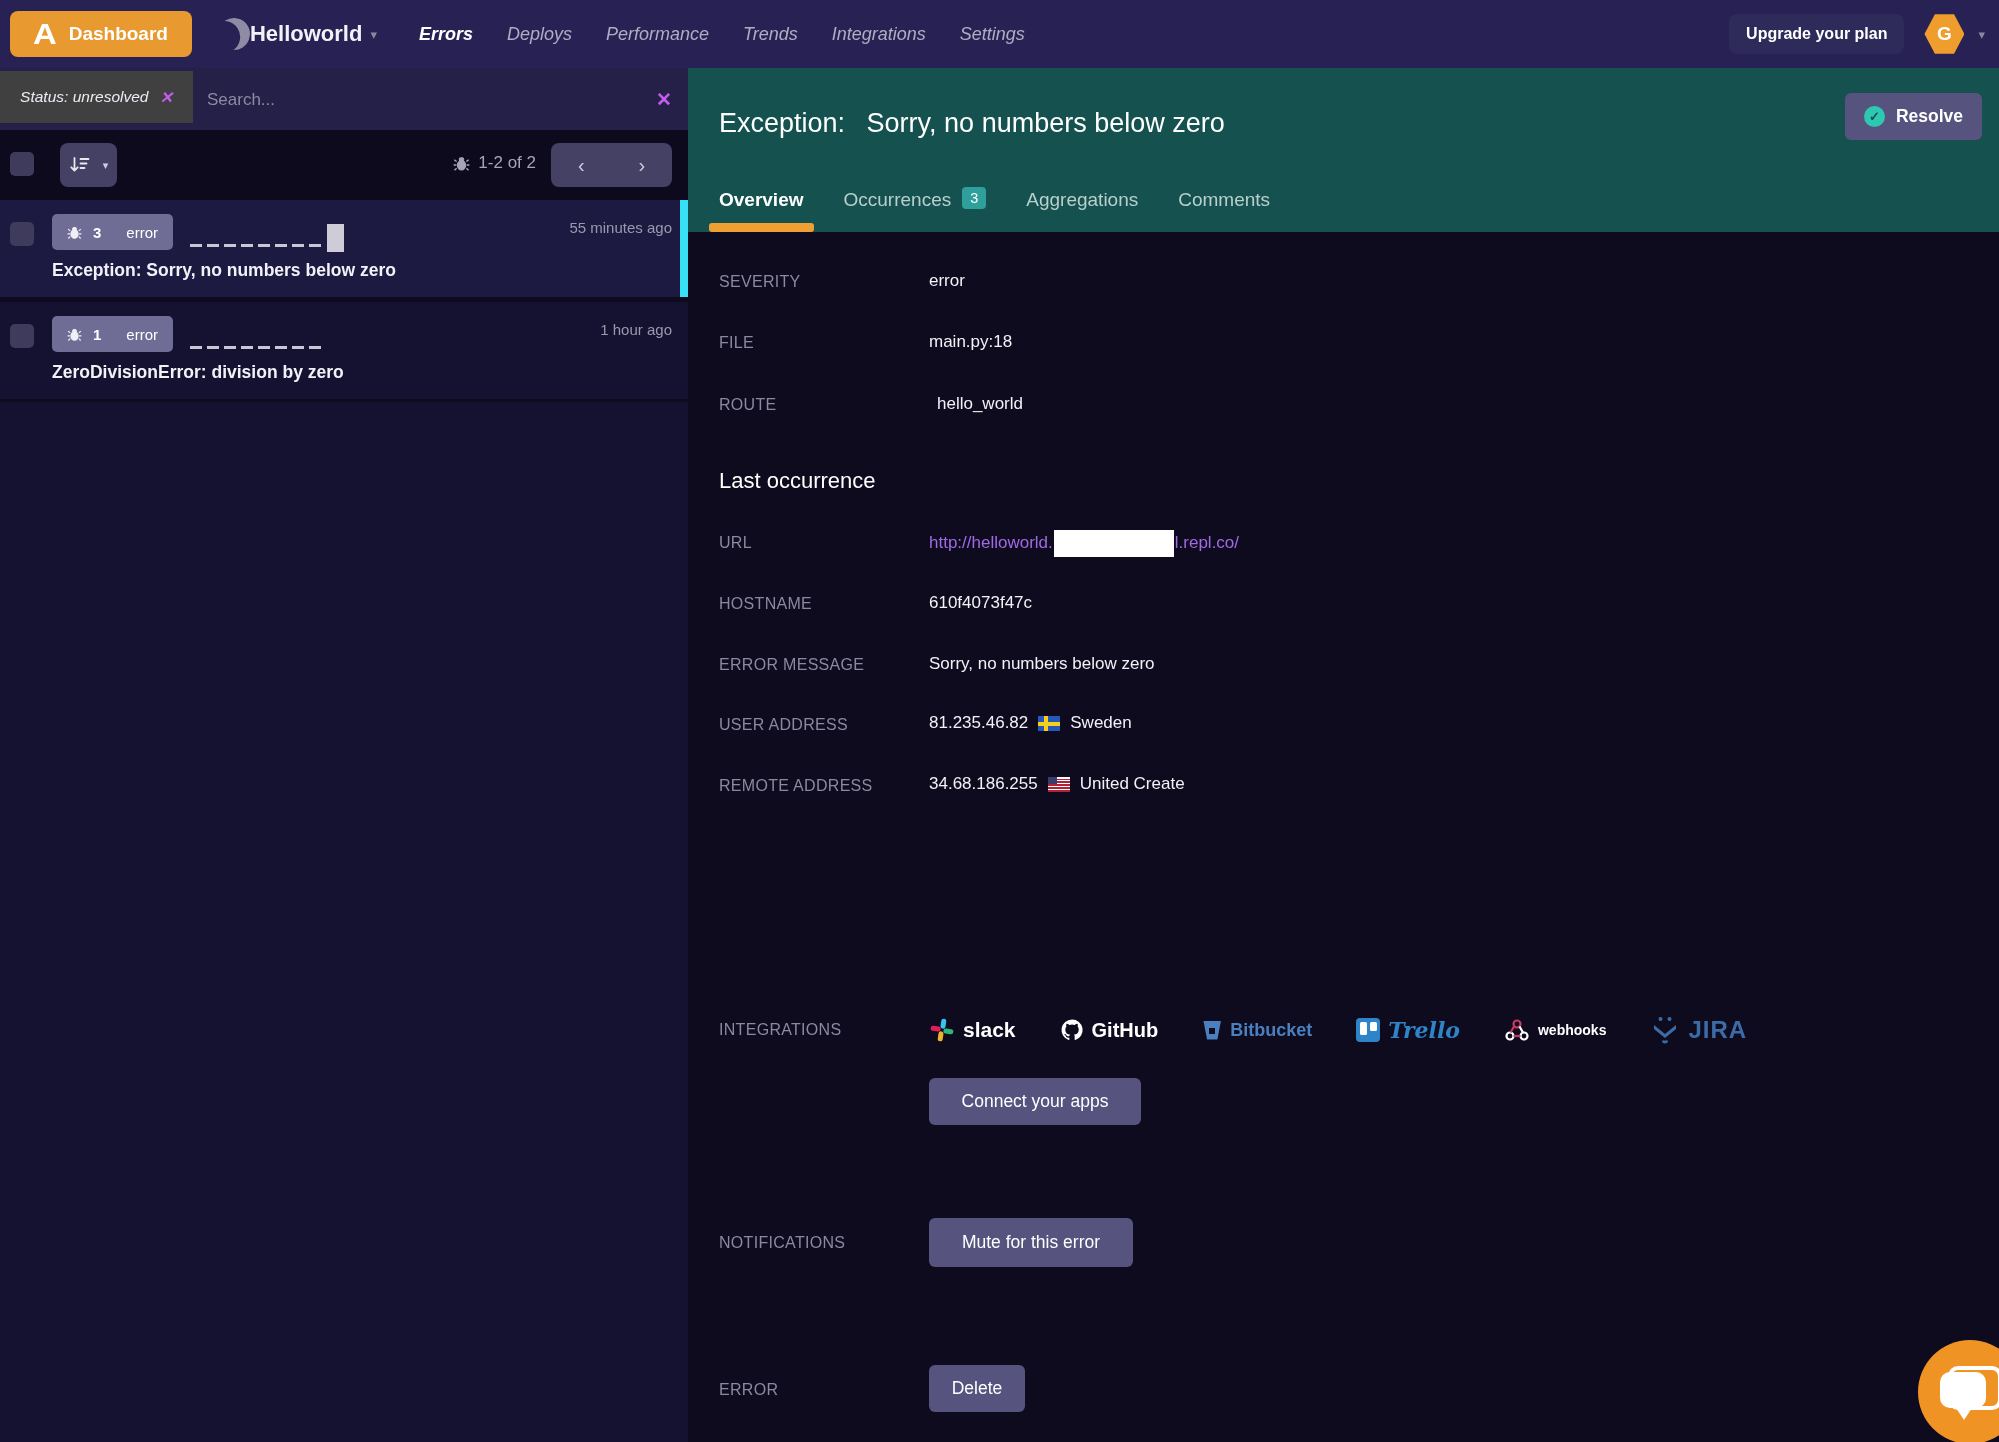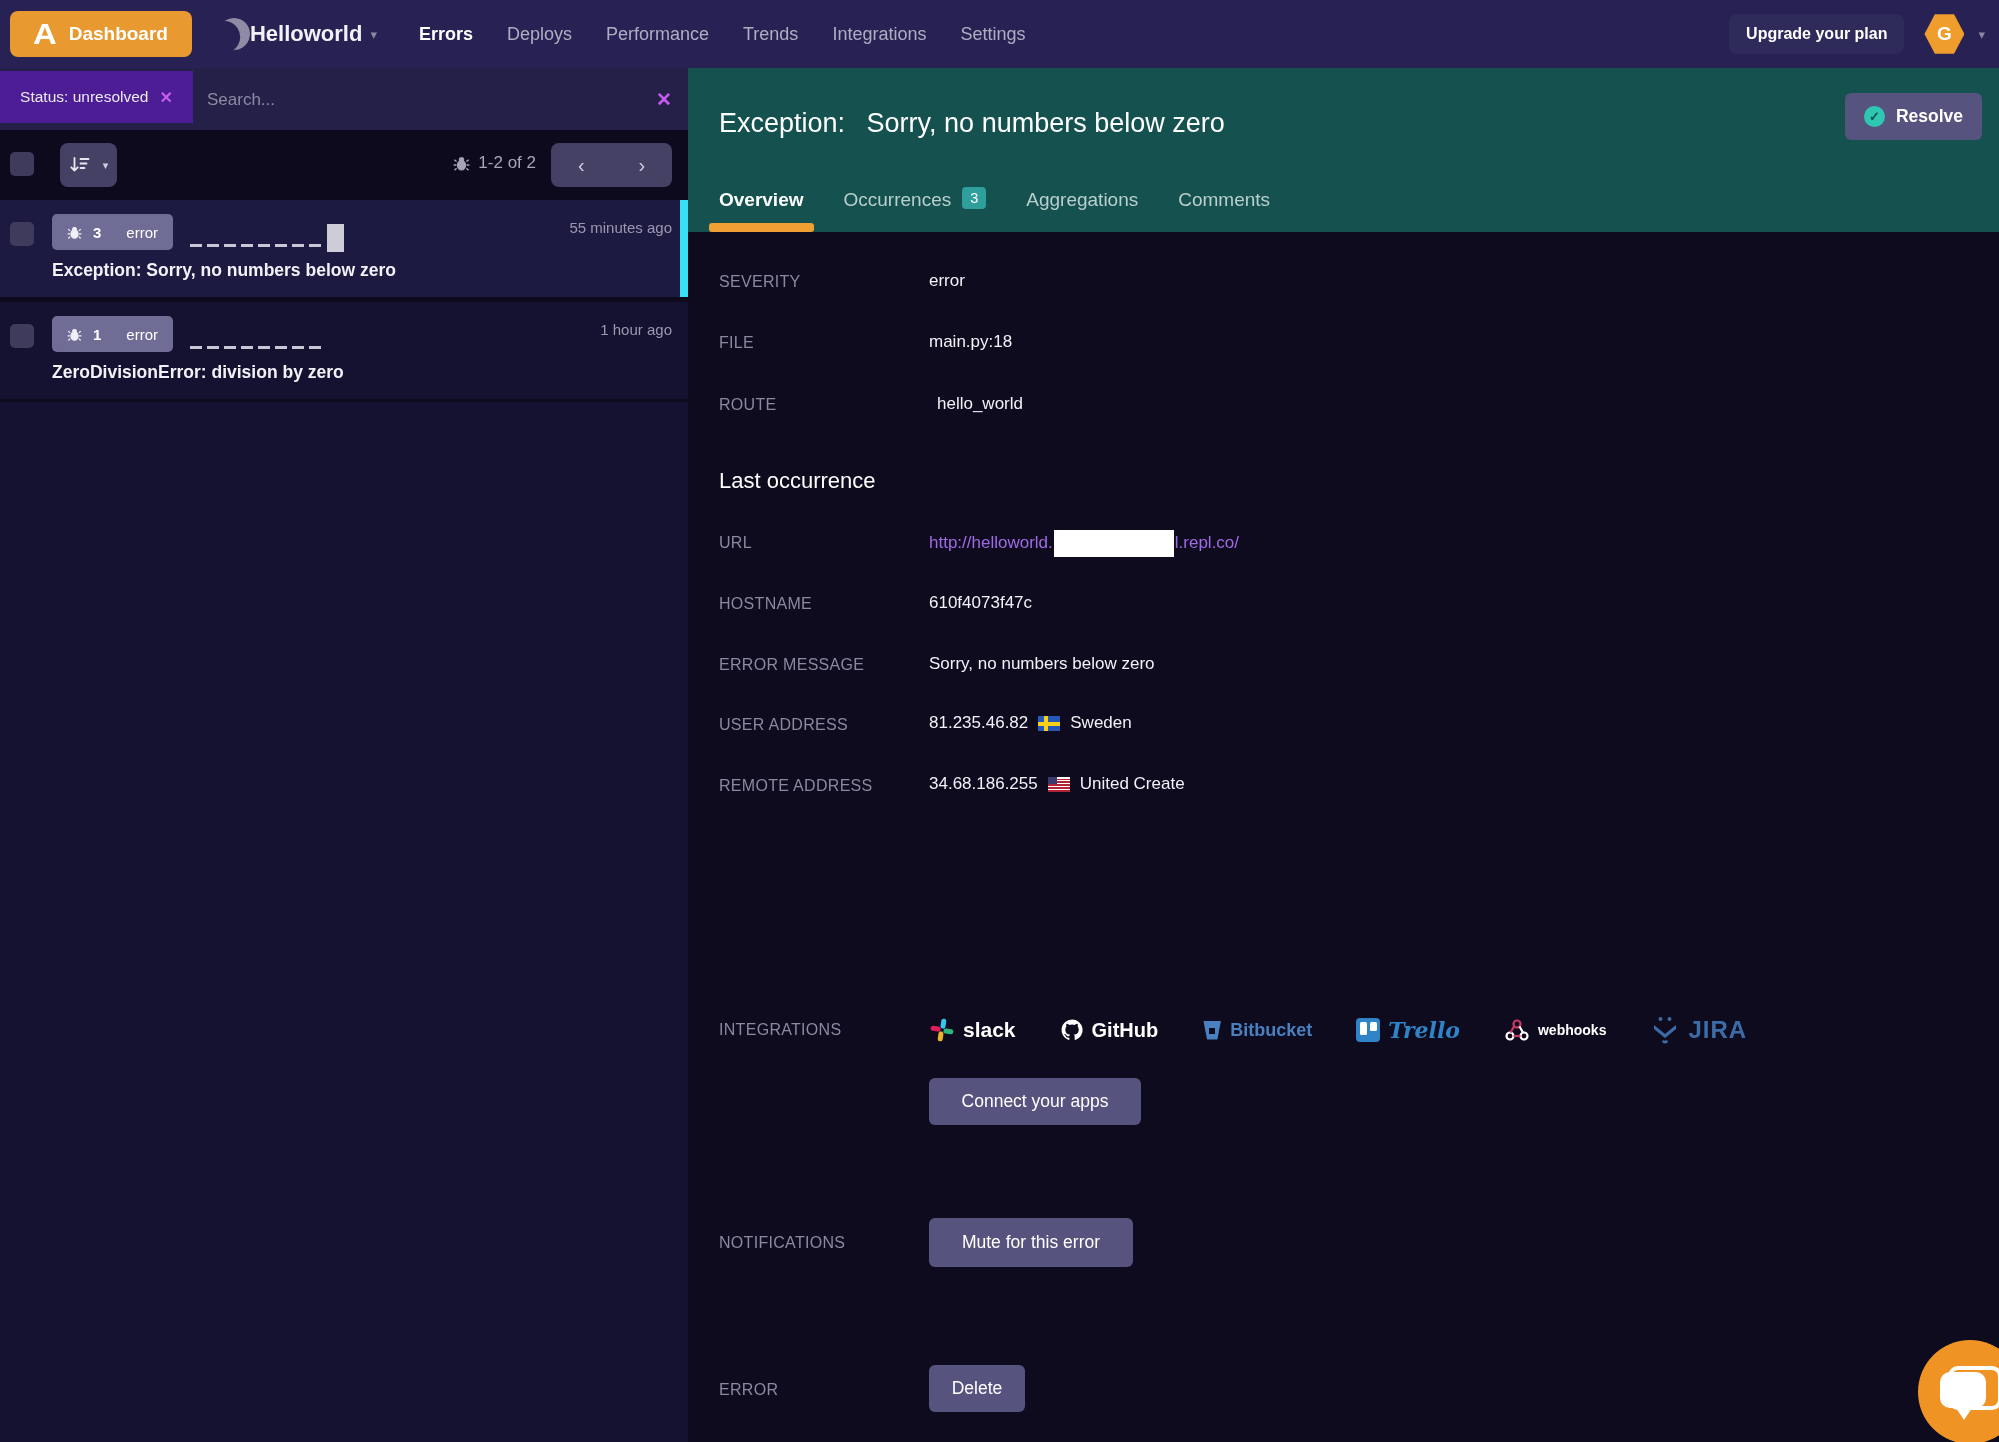--- a/index.html
+++ b/index.html
@@ -10,34 +10,34 @@
           display:flex;align-items:center;}
   .dash-btn{margin-left:10px;height:46px;background:#e8992f;border-radius:8px;
             display:flex;align-items:center;gap:13px;padding:0 24px;cursor:pointer;}
   .dash-logo{font-weight:800;font-size:30px;color:#fff;line-height:1;transform:scaleX(1.1);}
   .dash-label{font-size:19px;font-weight:bold;color:#fff;}
   .moon{margin-left:26px;width:32px;height:32px;border-radius:50%;
         box-shadow:inset -9px 5px 0 0 #a9a6b9;transform:rotate(12deg);opacity:.8;}
   .appname{font-size:22px;font-weight:bold;color:#f2f1f7;}
   .caret{color:#8a87a0;font-size:13px;margin-left:8px;}
   .navlinks{margin-left:42px;display:flex;gap:34px;font-size:18px;color:#b0adc2;}
-  .navlinks .nl{cursor:pointer;}
+  .navlinks .nl{cursor:pointer;font-style:italic;}
   .navlinks .nl.active{color:#fff;font-weight:bold;}
   .topnav .spacer{flex:1;}
   .upgrade{background:#2e2a5a;border-radius:8px;padding:11px 17px;font-size:16px;
            font-weight:bold;color:#fff;margin-right:20px;cursor:pointer;}
   .avatar-wrap{display:flex;align-items:center;margin-right:14px;gap:6px;}
   .hexagon{width:40px;height:42px;background:#ef9d2d;display:flex;align-items:center;justify-content:center;
            clip-path:polygon(26% 3%,74% 3%,100% 50%,74% 97%,26% 97%,0 50%);
            color:#fff;font-weight:bold;font-size:19px;cursor:pointer;}
   
   .sidebar{position:absolute;left:0;top:68px;width:688px;height:1374px;background:#141230;}
   .filter-row{position:absolute;left:0;top:0;width:688px;height:62px;background:#242048;}
-  .chip{position:absolute;left:0;top:3px;height:52px;width:193px;background:#4c1d95;
-        display:flex;align-items:center;justify-content:center;gap:11px;}
+  .chip{position:absolute;left:0;top:3px;height:52px;width:193px;background:#404040;
+        display:flex;align-items:center;justify-content:center;gap:11px;font-style:italic;}
   .chip-label{font-size:15.5px;color:#eceaf2;}
   .chip-x,.clear-x{color:#c55ced;font-weight:bold;font-size:16px;cursor:pointer;}
   .search-input{position:absolute;left:205px;top:0;height:62px;width:380px;background:transparent;
         border:none;outline:none;color:#eceaf2;font-size:17px;font-family:"Liberation Sans",sans-serif;}
   .search-input::placeholder{color:#8d8aa3;}
   .clear-x{position:absolute;right:16px;top:20px;font-size:19px;}
   .list-toolbar{position:absolute;left:0;top:62px;width:688px;height:70px;background:#0c0a1c;}
   .cbx{position:absolute;width:24px;height:24px;background:#3e3b5d;border-radius:5px;cursor:pointer;}
   .list-toolbar .cbx{left:10px;top:22px;}
   .sort-btn{position:absolute;left:60px;top:13px;width:57px;height:44px;background:#454165;border-radius:8px;

